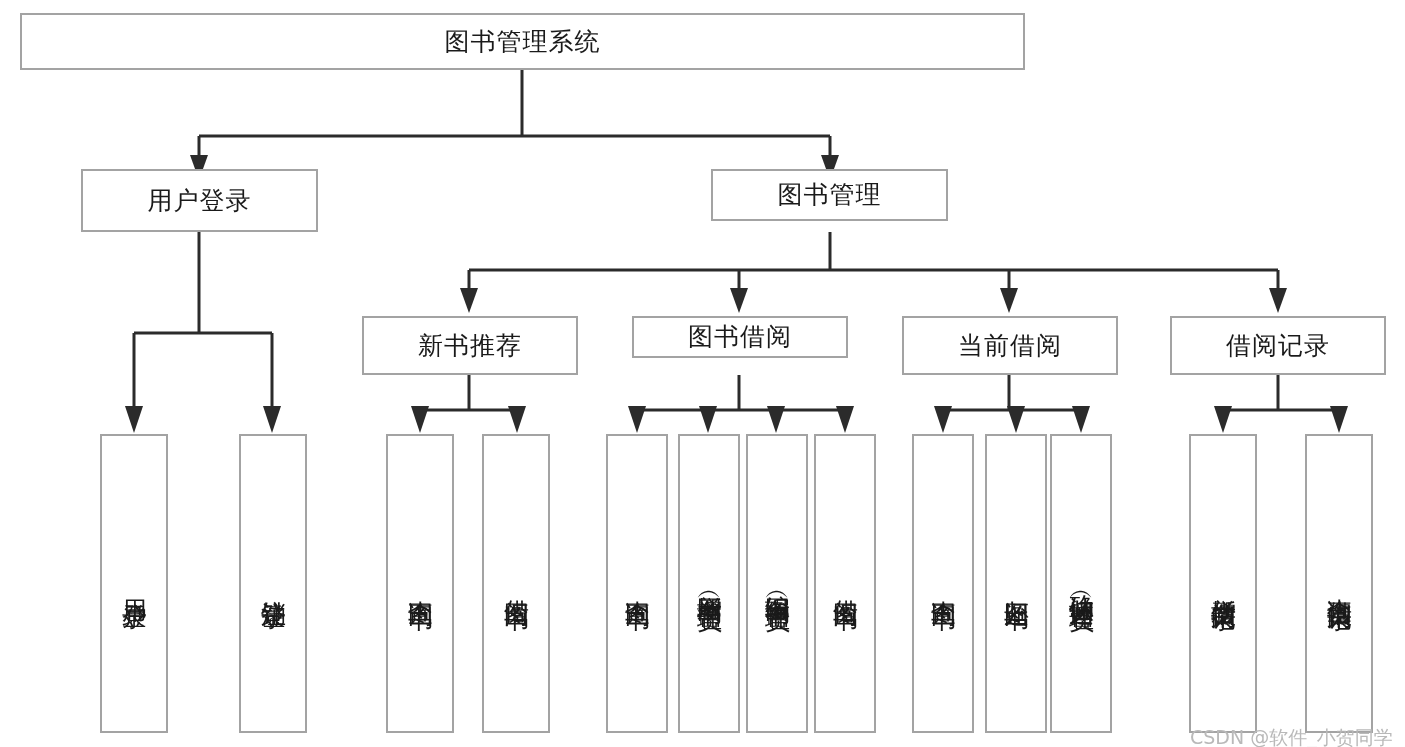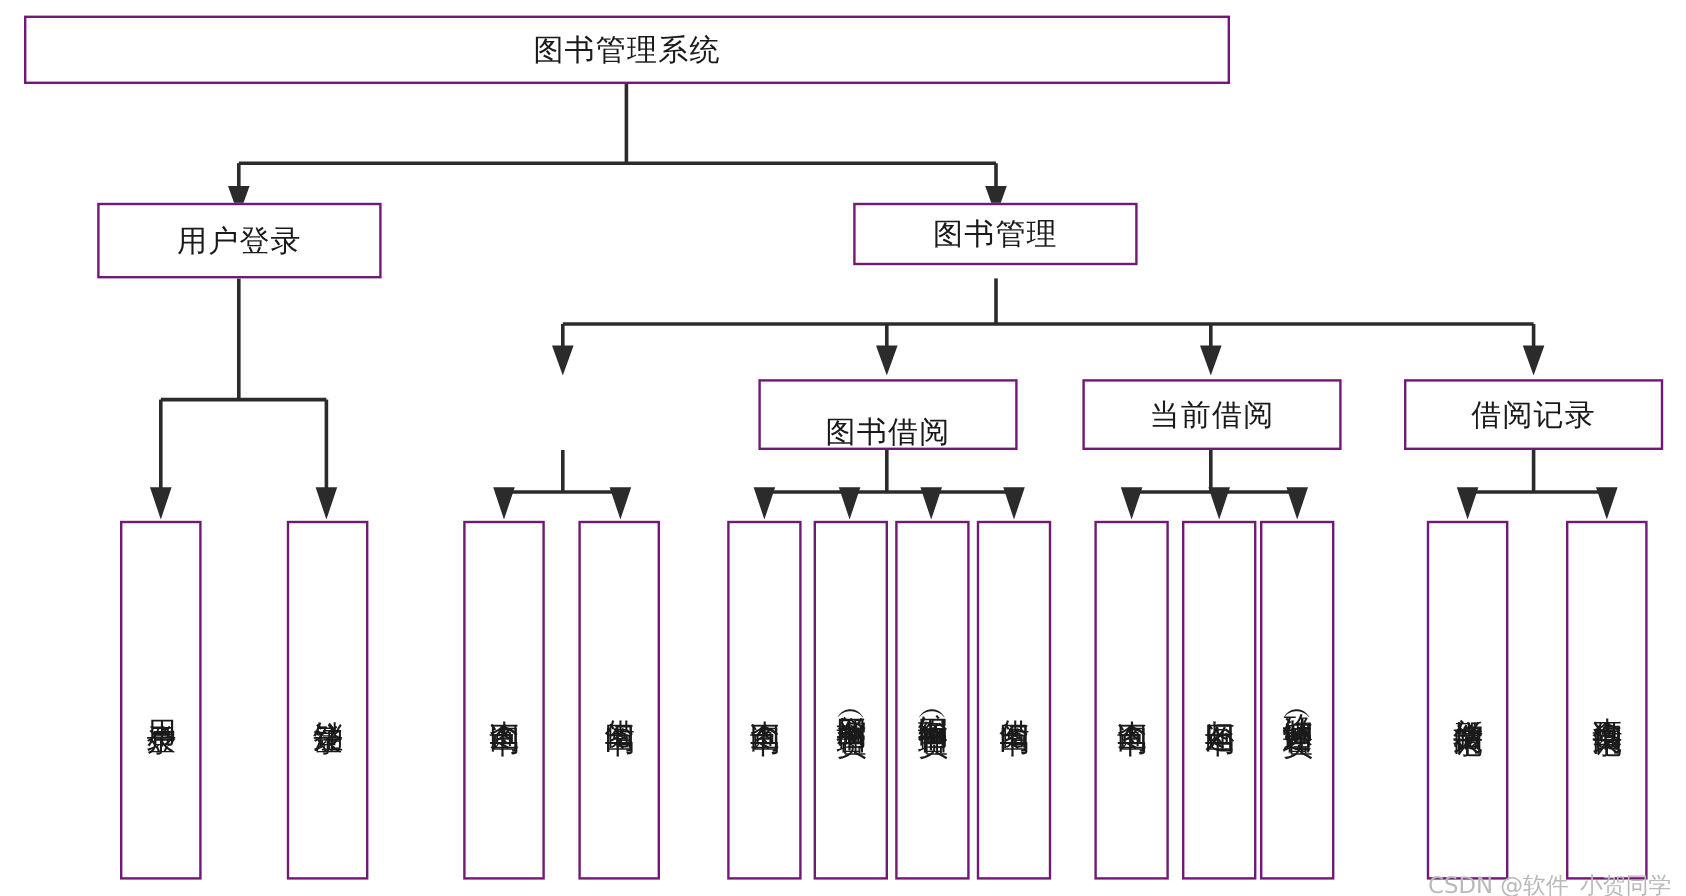--- a/index.html
+++ b/index.html
@@ -13,21 +13,21 @@
   #canvas {
     position: relative;
     width: 1405px;
     height: 747px;
     background: #ffffff;
     overflow: hidden;
   }
   .node {
     position: absolute;
     box-sizing: border-box;
-    border: 2px solid #701a75;
+    border: 2px solid #a3a3a3;
     background: #ffffff;
     display: flex;
     align-items: center;
     justify-content: center;
     color: #1a1a1a;
     z-index: 2;
   }
   .node.horiz {
     font-size: 25px;
     letter-spacing: 1px;
@@ -149,21 +149,24 @@
     <span>图书管理系统</span>
   </div>
 
   <div class="node horiz" style="left:81px;top:169px;width:237px;height:63px;">
     <span>用户登录</span>
   </div>
   <div class="node horiz" style="left:711px;top:169px;width:237px;height:52px;">
     <span>图书管理</span>
   </div>
 
-  <div class="node horiz" style="left:632px;top:316px;width:216px;height:59px;align-items:flex-end;">
+  <div class="node horiz" style="left:362px;top:316px;width:216px;height:59px;">
+    <span>新书推荐</span>
+  </div>
+  <div class="node horiz" style="left:632px;top:316px;width:216px;height:42px;">
     <span>图书借阅</span>
   </div>
   <div class="node horiz" style="left:902px;top:316px;width:216px;height:59px;">
     <span>当前借阅</span>
   </div>
   <div class="node horiz" style="left:1170px;top:316px;width:216px;height:59px;">
     <span>借阅记录</span>
   </div>
 
   <div class="node vert" style="left:100px;top:434px;width:68px;height:299px;">

